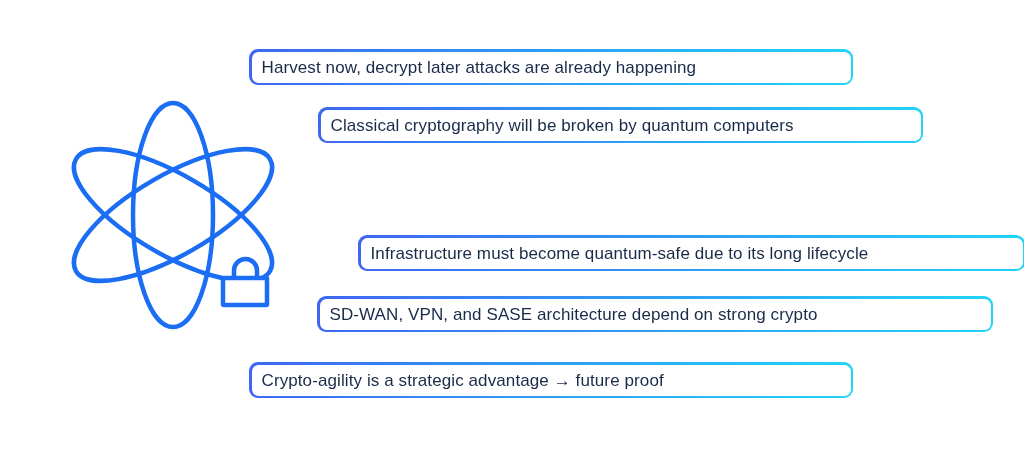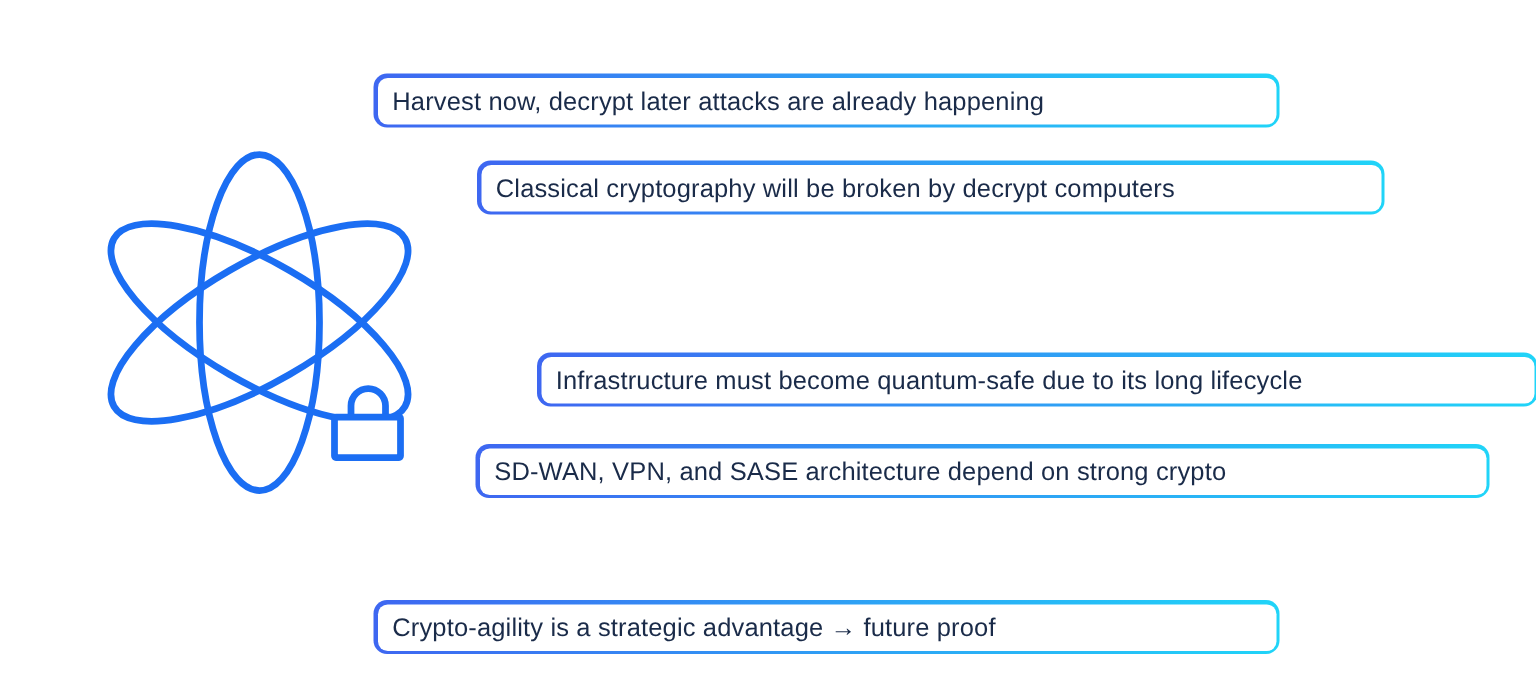--- a/index.html
+++ b/index.html
@@ -46,21 +46,21 @@
     line-height: 1;
     color: #1A2B49;
     white-space: nowrap;
     letter-spacing: 0.1px;
   }
   .c1 { left: 249px; top: 49px;  width: 604px; }
   .c2 { left: 318px; top: 107px; width: 605px; }
   .c3 { left: 358px; top: 171px; width: 605px; }
   .c4 { left: 358px; top: 235px; width: 667px; }
   .c5 { left: 317px; top: 296px; width: 676px; }
-  .c6 { left: 249px; top: 362px; width: 604px; margin-top: 38px; }
+  .c6 { left: 249px; top: 362px; width: 604px; }
 </style>
 </head>
 <body>
 
 <div class="stage">
 
   <svg class="atom" viewBox="0 0 222 250" aria-hidden="true">
     <g fill="none" stroke="#1B6EF3" stroke-width="4.5">
       <ellipse cx="111" cy="117" rx="40" ry="112"></ellipse>
       <ellipse cx="111" cy="117" rx="40" ry="112" transform="rotate(60 111 117)"></ellipse>
@@ -73,21 +73,21 @@
   </svg>
 
   <div class="callout c1">
     <div class="inner">
       <span class="label">Harvest now, decrypt later attacks are already happening</span>
     </div>
   </div>
 
   <div class="callout c2">
     <div class="inner">
-      <span class="label">Classical cryptography will be broken by decrypt computers</span>
+      <span class="label">Classical cryptography will be broken by quantum computers</span>
     </div>
   </div>
 
 
   <div class="callout c4">
     <div class="inner">
       <span class="label">Infrastructure must become quantum-safe due to its long lifecycle</span>
     </div>
   </div>
 

